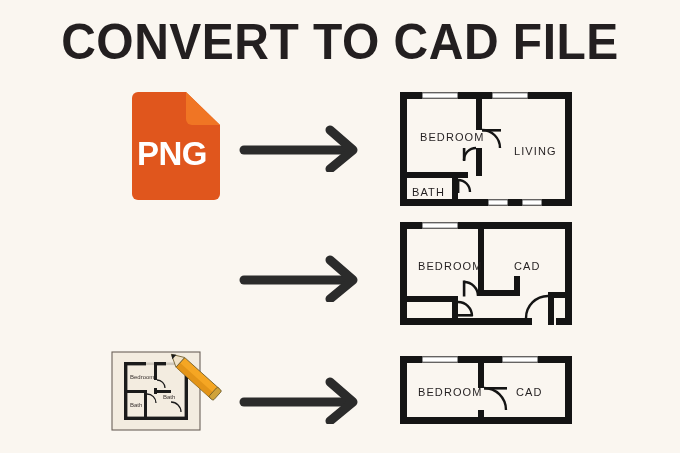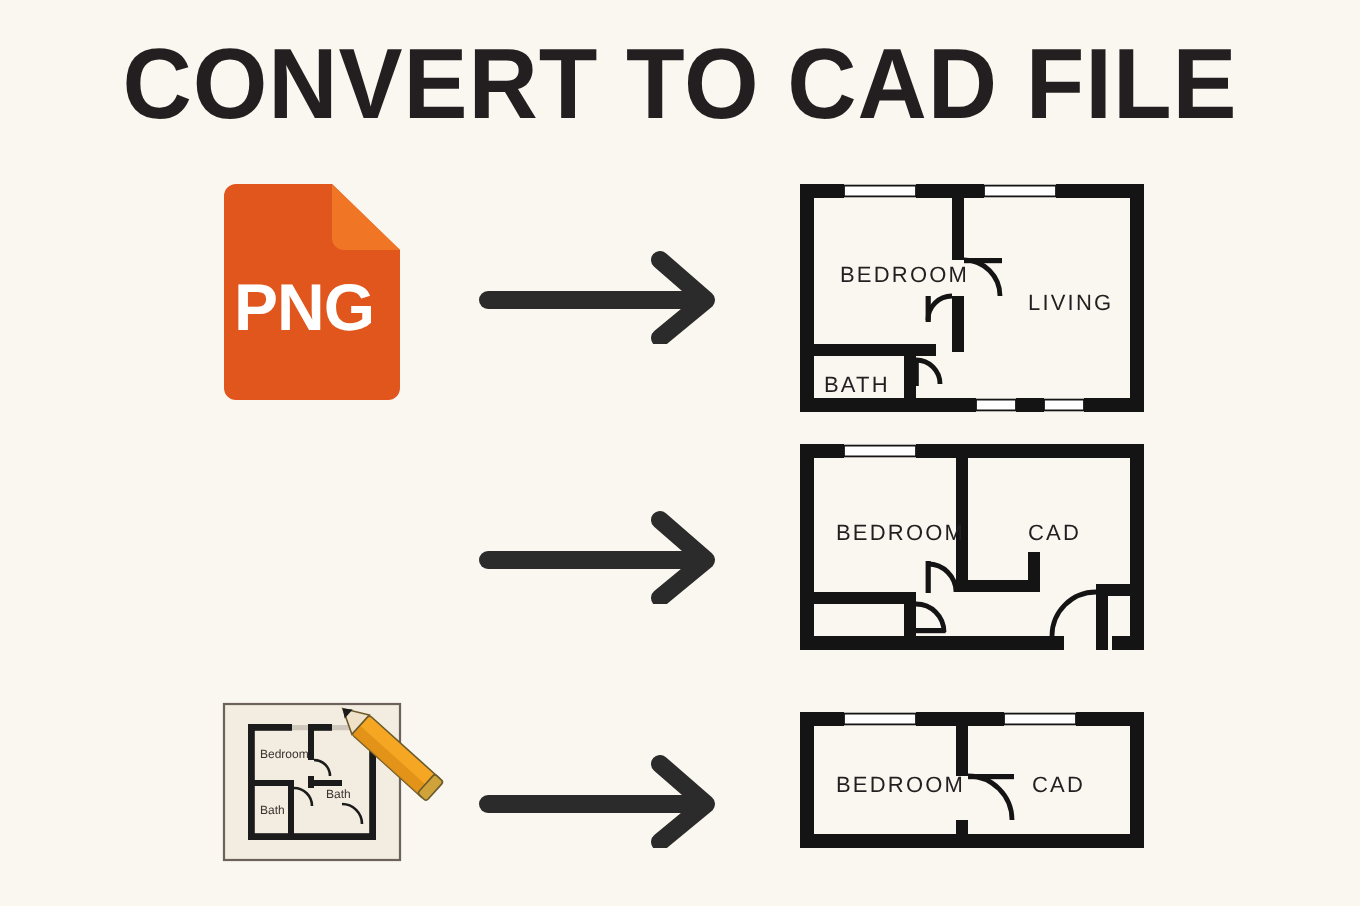--- a/index.html
+++ b/index.html
@@ -47,21 +47,21 @@
     width: 680px;
     height: 120px;
   }
   #row-1 { top: 88px; }
   #row-2 { top: 218px; }
   #row-3 { top: 340px; }
 
   
   .file-icon {
     position: absolute;
-    left: 104px;
+    left: 124px;
     top: 4px;
     width: 96px;
     height: 108px;
   }
   .file-icon svg { display: block; }
   .file-icon .ftext {
     position: absolute;
     left: 0;
     top: 0;
     width: 96px;

